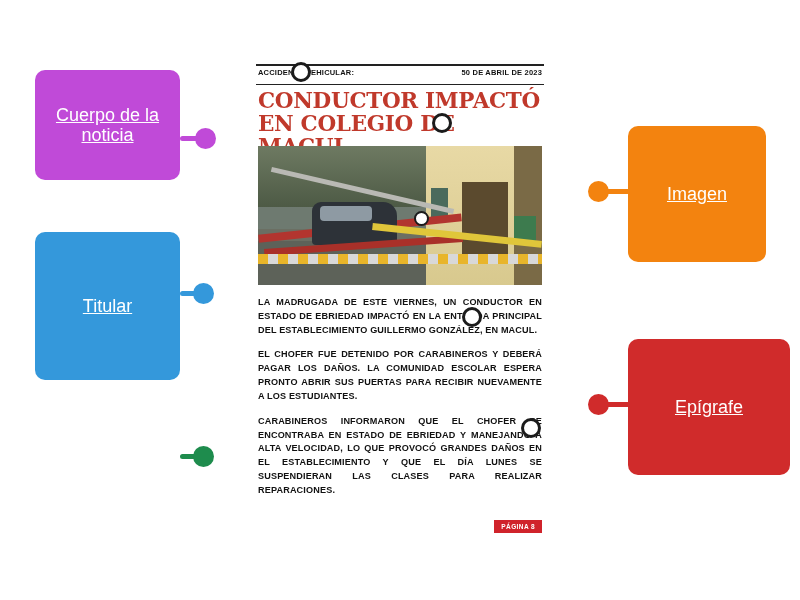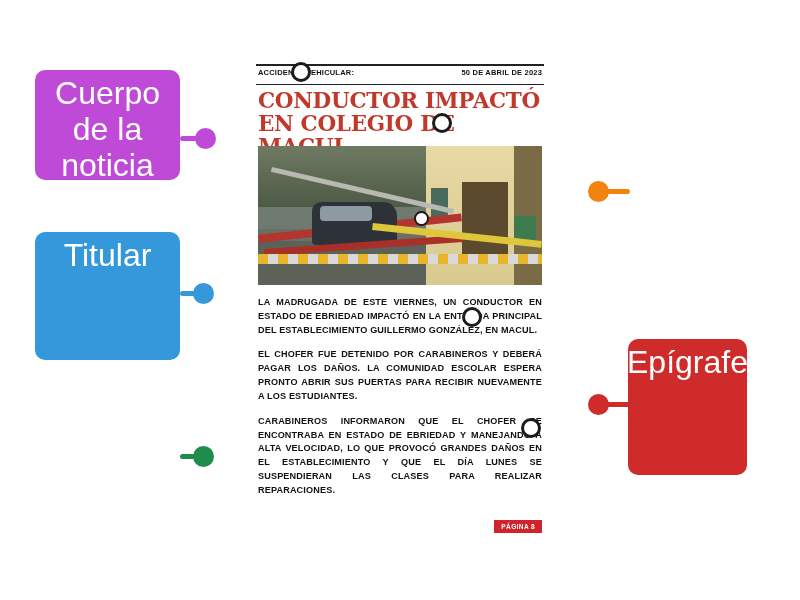--- a/index.html
+++ b/index.html
@@ -20,30 +20,31 @@
     left: 0; top: 0;
     width: 800px;
     height: 600px;
   }
 
   
   .label-box {
     position: absolute;
     border-radius: 10px;
     display: flex;
-    align-items: flex-start;
+    align-items: center;
     justify-content: center;
     text-align: center;
     color: #ffffff;
-    font-size: 32px;
+    font-size: 18px;
     line-height: 1.12;
     font-weight: 400;
     box-sizing: border-box;
     padding: 6px 10px;
     user-select: none;
+    text-decoration: underline;
   }
 
   
   .connector {
     position: absolute;
     height: 5px;
     border-radius: 3px;
   }
   .dot {
     position: absolute;
@@ -172,33 +173,36 @@
 <body>
 
 <div class="stage">
 
   <div class="label-box" style="left:35px; top:70px; width:145px; height:110px; background:#c04ad8;">
     <span>Cuerpo de la noticia</span>
   </div>
   <div class="connector" style="left:180px; top:136px; width:26px; background:#c04ad8;"></div>
   <div class="dot" style="left:195px; top:128px; background:#c04ad8;"></div>
 
-  <div class="label-box" style="left:35px; top:232px; width:145px; height:128px; background:#3498db;">
+  <div class="label-box" style="left:35px; top:232px; width:145px; height:148px; background:#3498db;">
     <span>Titular</span>
   </div>
   <div class="connector" style="left:180px; top:291px; width:26px; background:#3498db;"></div>
   <div class="dot" style="left:193px; top:283px; background:#3498db;"></div>
 
   <div class="connector" style="left:180px; top:454px; width:26px; background:#1e8c4d;"></div>
   <div class="dot" style="left:193px; top:446px; background:#1e8c4d;"></div>
 
+  <div class="label-box" style="left:628px; top:126px; width:138px; height:136px; background:#f3830f;">
+    <span>Imagen</span>
+  </div>
   <div class="connector" style="left:600px; top:189px; width:30px; background:#f3830f;"></div>
   <div class="dot" style="left:588px; top:181px; background:#f3830f;"></div>
 
-  <div class="label-box" style="left:628px; top:339px; width:119px; height:136px; background:#d02b2b;">
+  <div class="label-box" style="left:628px; top:339px; width:162px; height:136px; background:#d02b2b;">
     <span>Epígrafe</span>
   </div>
   <div class="connector" style="left:600px; top:402px; width:30px; background:#d02b2b;"></div>
   <div class="dot" style="left:588px; top:394px; background:#d02b2b;"></div>
 
   <div class="news">
 
     <div class="news-topline"></div>
 
     <div class="news-kicker">

